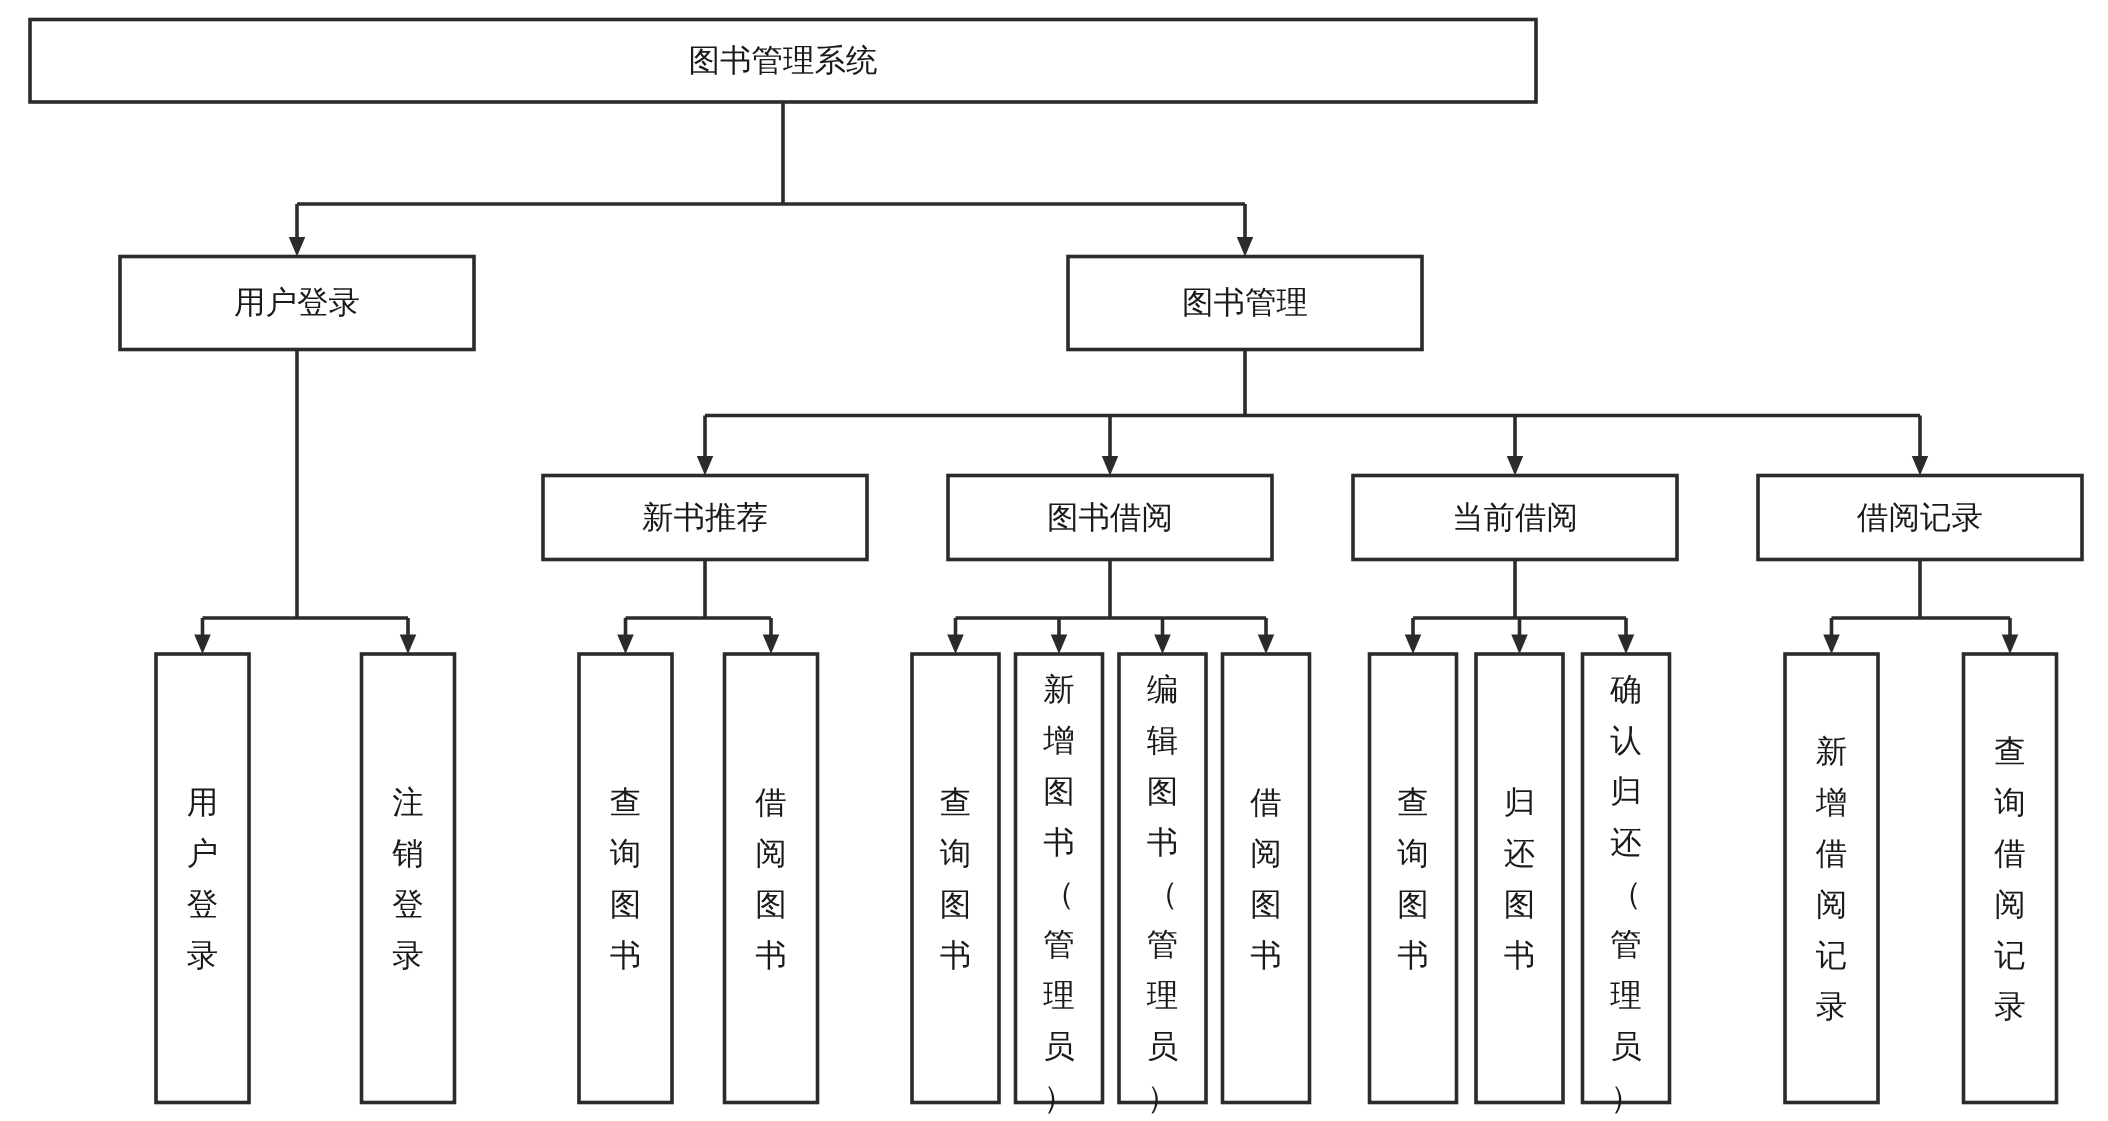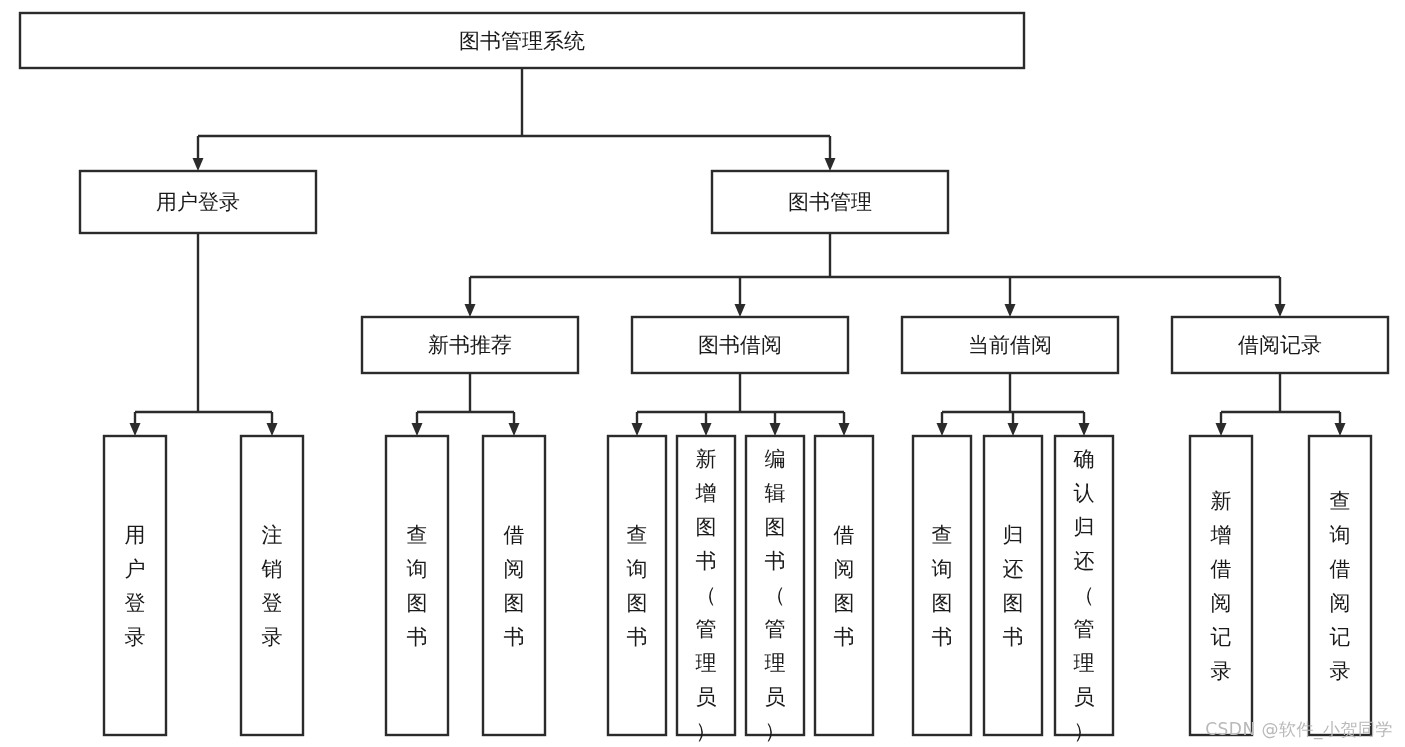--- a/index.html
+++ b/index.html
@@ -218,14 +218,13 @@
         <g>
           <rect x="1190" y="436" width="62" height="299" class="node-box"></rect>
           <text x="1221" class="node-label-v"><tspan x="1221" y="507.98">新</tspan><tspan x="1221" y="541.98">增</tspan><tspan x="1221" y="575.98">借</tspan><tspan x="1221" y="609.98">阅</tspan><tspan x="1221" y="643.98">记</tspan><tspan x="1221" y="677.98">录</tspan></text>
         </g>
         <g>
           <rect x="1309" y="436" width="62" height="299" class="node-box"></rect>
           <text x="1340" class="node-label-v"><tspan x="1340" y="507.98">查</tspan><tspan x="1340" y="541.98">询</tspan><tspan x="1340" y="575.98">借</tspan><tspan x="1340" y="609.98">阅</tspan><tspan x="1340" y="643.98">记</tspan><tspan x="1340" y="677.98">录</tspan></text>
         </g>
       </g>
   </svg>
-  <div class="watermark-text">CSDN @软件_小贺同学</div>
 </div>
 
 </body></html>

